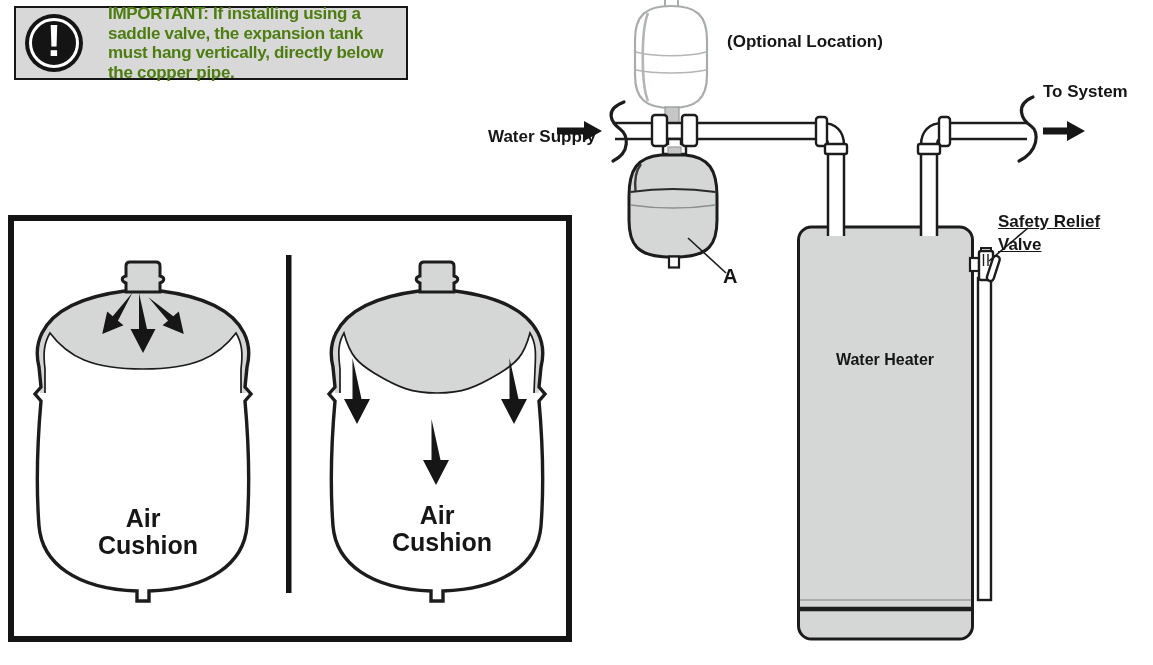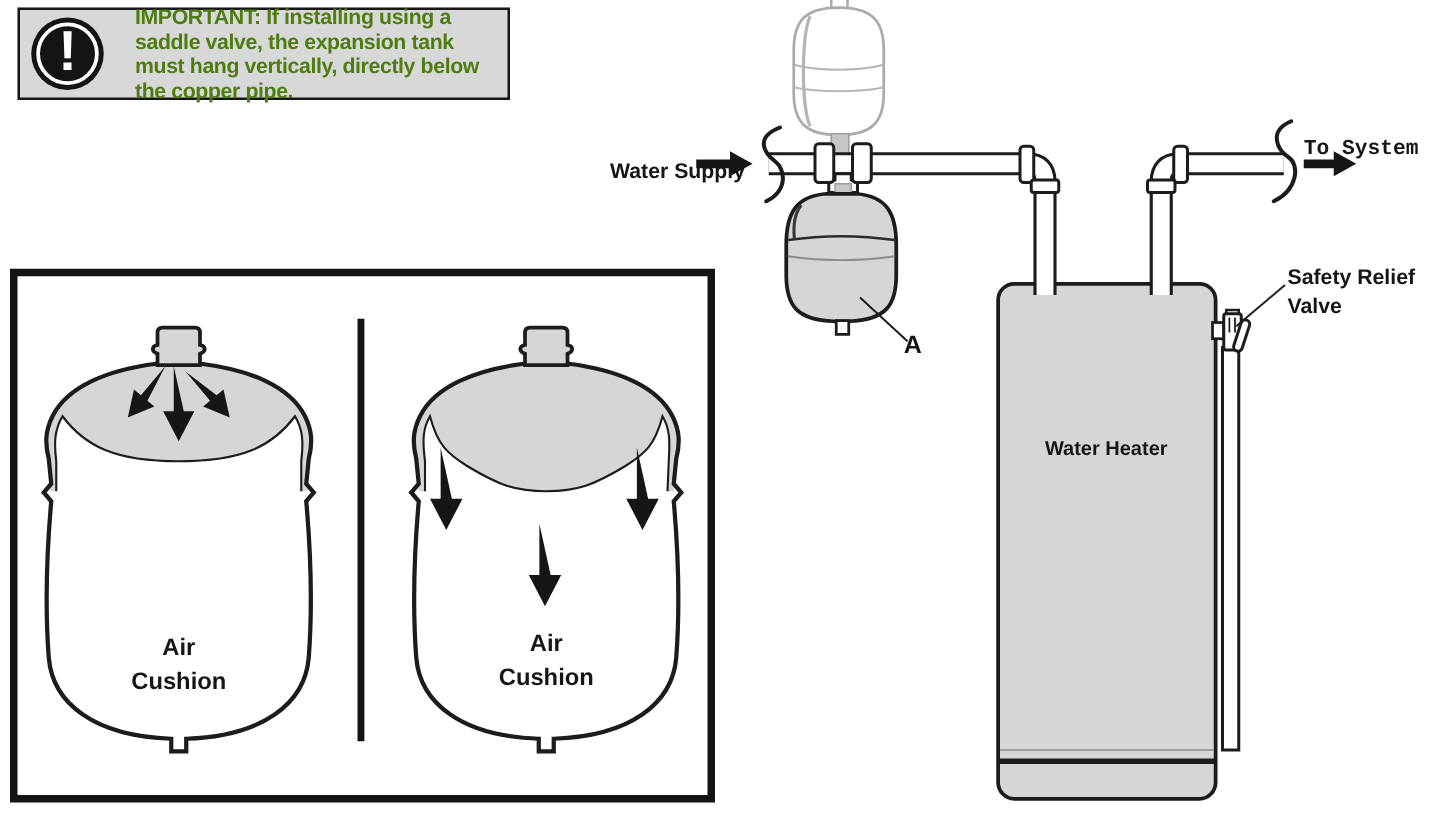--- a/index.html
+++ b/index.html
@@ -14,35 +14,35 @@
   .alert .ring{position:absolute;inset:4px;border:3px solid #fff;border-radius:50%;}
   .alert .bang{position:absolute;inset:0;display:flex;align-items:center;justify-content:center;
                color:#fff;font-weight:700;font-size:45px;padding-bottom:5px;box-sizing:border-box;}
   .notice-text{margin:12px;width:308px;font-size:17px;line-height:19.5px;font-weight:700;
                letter-spacing:-0.3px;color:#4d7c0f;}
 
   
   .tank-box{position:absolute;left:8px;top:215px;width:564px;height:427px;background:#fff;
             border:6px solid #141414;box-sizing:border-box;}
   .tank-box svg{position:absolute;left:0;top:0;}
-  .cushion-label{position:absolute;width:90px;text-align:center;font-weight:700;font-size:19px;
+  .cushion-label{position:absolute;width:90px;text-align:center;font-weight:700;font-size:25px;
                  line-height:27px;color:#161616;}
   .cushion-label.l{left:84px;top:284px;}
   .cushion-label.r{left:378px;top:281px;}
 
   
   .plumb{position:absolute;left:480px;top:0;width:673px;height:665px;}
   .plumb svg{position:absolute;left:0;top:0;}
   .plabel{position:absolute;font-weight:700;font-size:17px;line-height:23px;color:#161616;white-space:nowrap;}
   .lbl-supply{left:8px;top:96px;margin-top:29px;}
   .lbl-optional{left:247px;top:30px;}
-  .lbl-tosystem{left:563px;top:108px;font-family:Liberation Mono, monospace;}
+  .lbl-tosystem{left:563px;top:80px;}
   .lbl-a{left:243px;top:265px;font-size:20px;}
   .lbl-heater{left:345px;top:346px;width:120px;text-align:center;white-space:normal;font-size:16px;line-height:27px;}
-  .lbl-srv{left:550px;top:210px;width:118px;white-space:normal;}
+  .lbl-srv{left:518px;top:210px;width:118px;white-space:normal;text-decoration:underline;}
 </style>
 </head>
 <body>
 
 <div class="page">
 
   <div class="notice">
     <div class="alert">
       <span class="ring"></span>
       <span class="bang">!</span>
@@ -154,19 +154,20 @@
         <line x1="503.5" y1="254" x2="503.5" y2="266" stroke-width="1.4"></line>
         <line x1="508" y1="254" x2="508" y2="266" stroke-width="1.4"></line>
         <g transform="translate(514,255) rotate(18)">
           <rect x="0" y="0" width="7" height="26" rx="3.5" stroke-width="2.4"></rect>
         </g>
       </g>
       <line x1="548" y1="228" x2="509" y2="261" stroke="#1c1c1c" stroke-width="1.6"></line>
     </svg>
 
     <div class="plabel lbl-supply">Water Supply</div>
+    <div class="plabel lbl-optional">(Optional Location)</div>
     <div class="plabel lbl-tosystem">To System</div>
     <div class="plabel lbl-a">A</div>
     <div class="plabel lbl-heater">Water Heater</div>
     <div class="plabel lbl-srv">Safety Relief Valve</div>
   </div>
 
 </div>
 
 </body></html>

